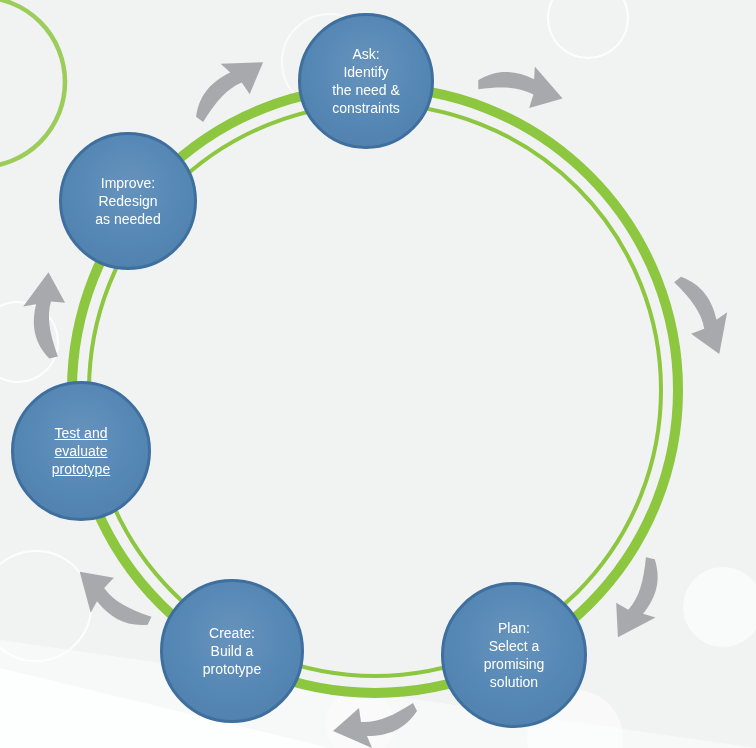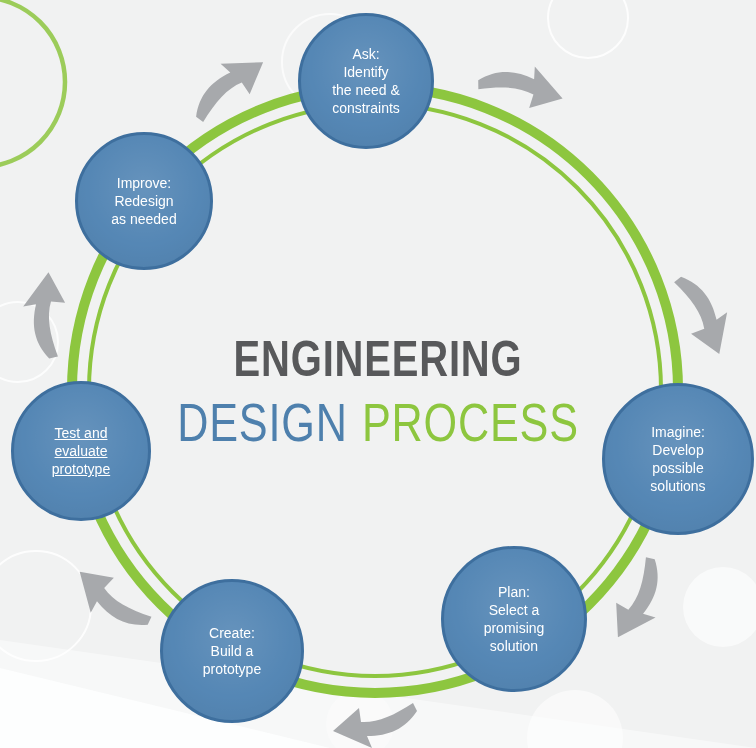--- a/index.html
+++ b/index.html
@@ -23,24 +23,24 @@
     color:var(--color-circle-text,#ffffff);
     background-color:var(--color-circle-fill,#5587b5);
     background-image:radial-gradient(circle at 50% 40%, rgba(255,255,255,.10), rgba(255,255,255,0) 55%, rgba(0,0,0,.07) 100%);
     border:3px solid var(--color-circle-border,#3e6f9e);
     font-size:14px; line-height:1.3;
   }
   .step-label{white-space:pre-line;}
   .step-ask     {left:298px; top:13px;  width:136px; height:136px;}
   .step-research{left:552px; top:132px; width:140px; height:140px;}
   .step-imagine {left:602px; top:383px; width:152px; height:152px;}
-  .step-plan    {left:441px; top:546px; width:146px; height:146px;}
+  .step-plan    {left:441px; top:582px; width:146px; height:146px;}
   .step-create  {left:160px; top:579px; width:144px; height:144px;text-align:center;}
   .step-test    {left:11px;  top:381px; width:140px; height:140px;text-decoration:underline;}
-  .step-improve {left:75px;  top:132px; width:138px; height:138px;}
+  .step-improve {left:59px;  top:132px; width:138px; height:138px;}
 
   
   .title{position:absolute; left:0; right:0; top:334px; text-align:center;}
   .title-line1{
     font-size:50px; font-weight:bold; line-height:1; letter-spacing:1px;
     color:var(--color-title-gray,#58595b);
     transform:scaleX(0.80); transform-origin:50% 50%;
   }
   .title-line2{
     margin-top:11px; font-size:54px; font-weight:normal; line-height:1; letter-spacing:1px;
@@ -86,26 +86,20 @@
       <use href="#swoosh" transform="translate(43 314) rotate(282.9)"></use>
     </g>
   </svg>
 
   <div class="step step-ask">
     <span class="step-label">Ask:
 Identify
 the need &amp;
 constraints</span>
   </div>
-  <div class="step step-imagine">
-    <span class="step-label">Imagine:
-Develop
-possible
-solutions</span>
-  </div>
   <div class="step step-plan">
     <span class="step-label">Plan:
 Select a
 promising
 solution</span>
   </div>
   <div class="step step-create">
     <span class="step-label">Create:
 Build a
 prototype</span>
@@ -114,20 +108,14 @@
     <span class="step-label">Test and
 evaluate
 prototype</span>
   </div>
   <div class="step step-improve">
     <span class="step-label">Improve:
 Redesign
 as needed</span>
   </div>
 
-  <div class="title">
-    <div class="title-line1">ENGINEERING</div>
-    <div class="title-line2">
-      <span class="word-design">DESIGN</span><span class="word-process">PROCESS</span>
-    </div>
-  </div>
 
 </div>
 
 </body></html>

